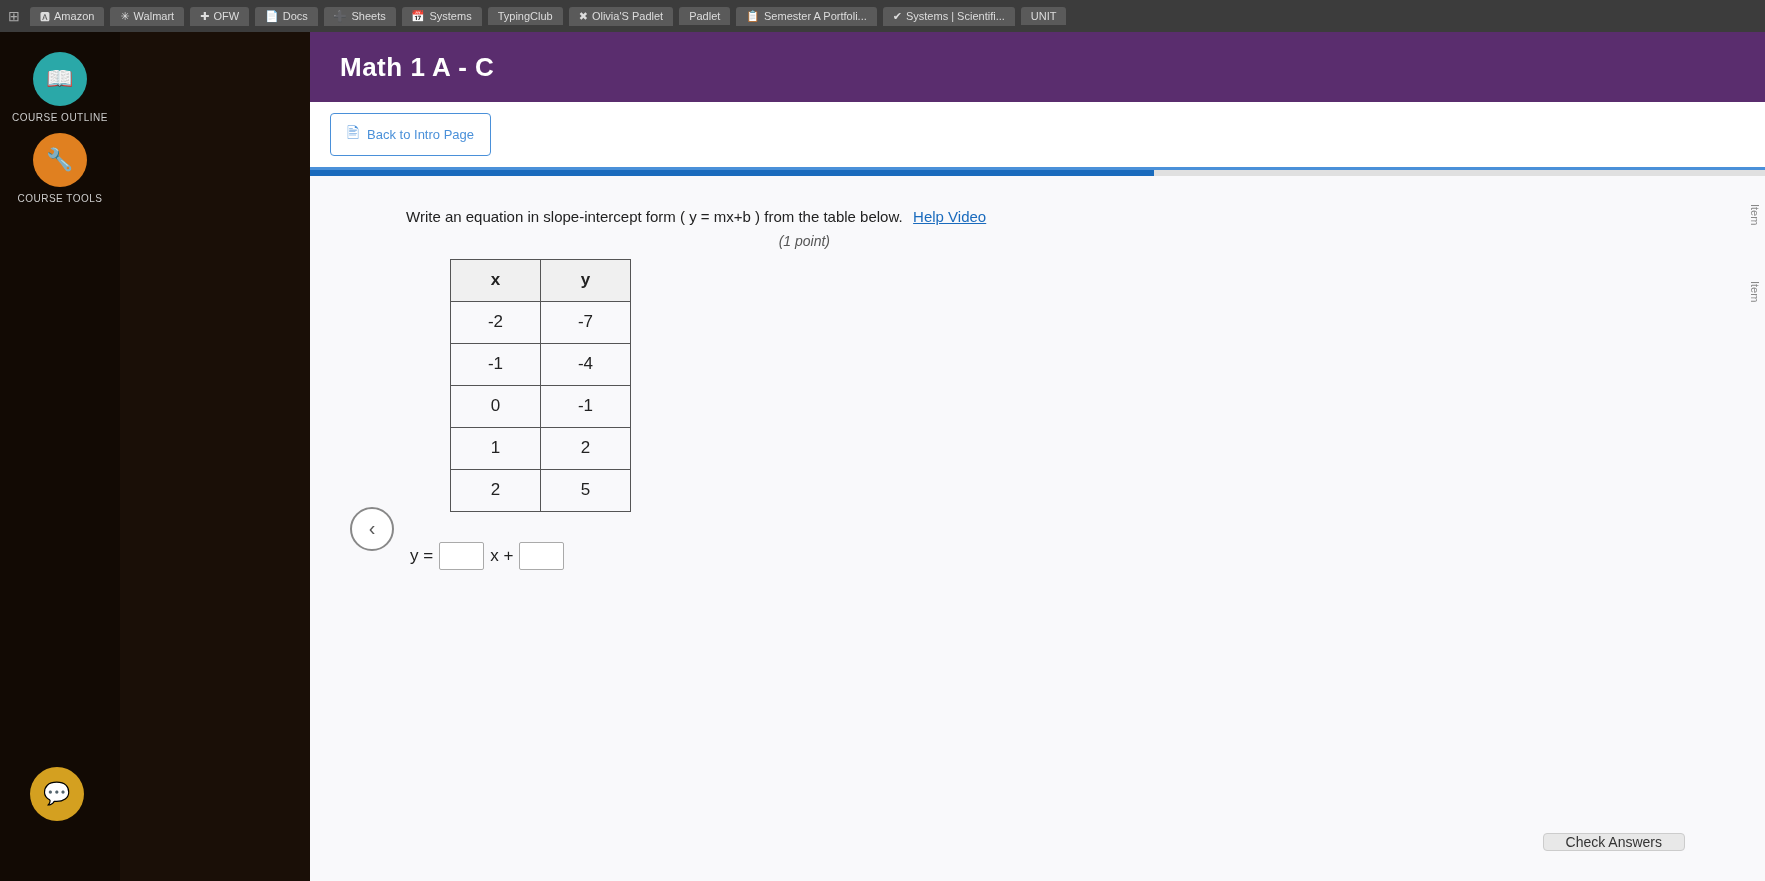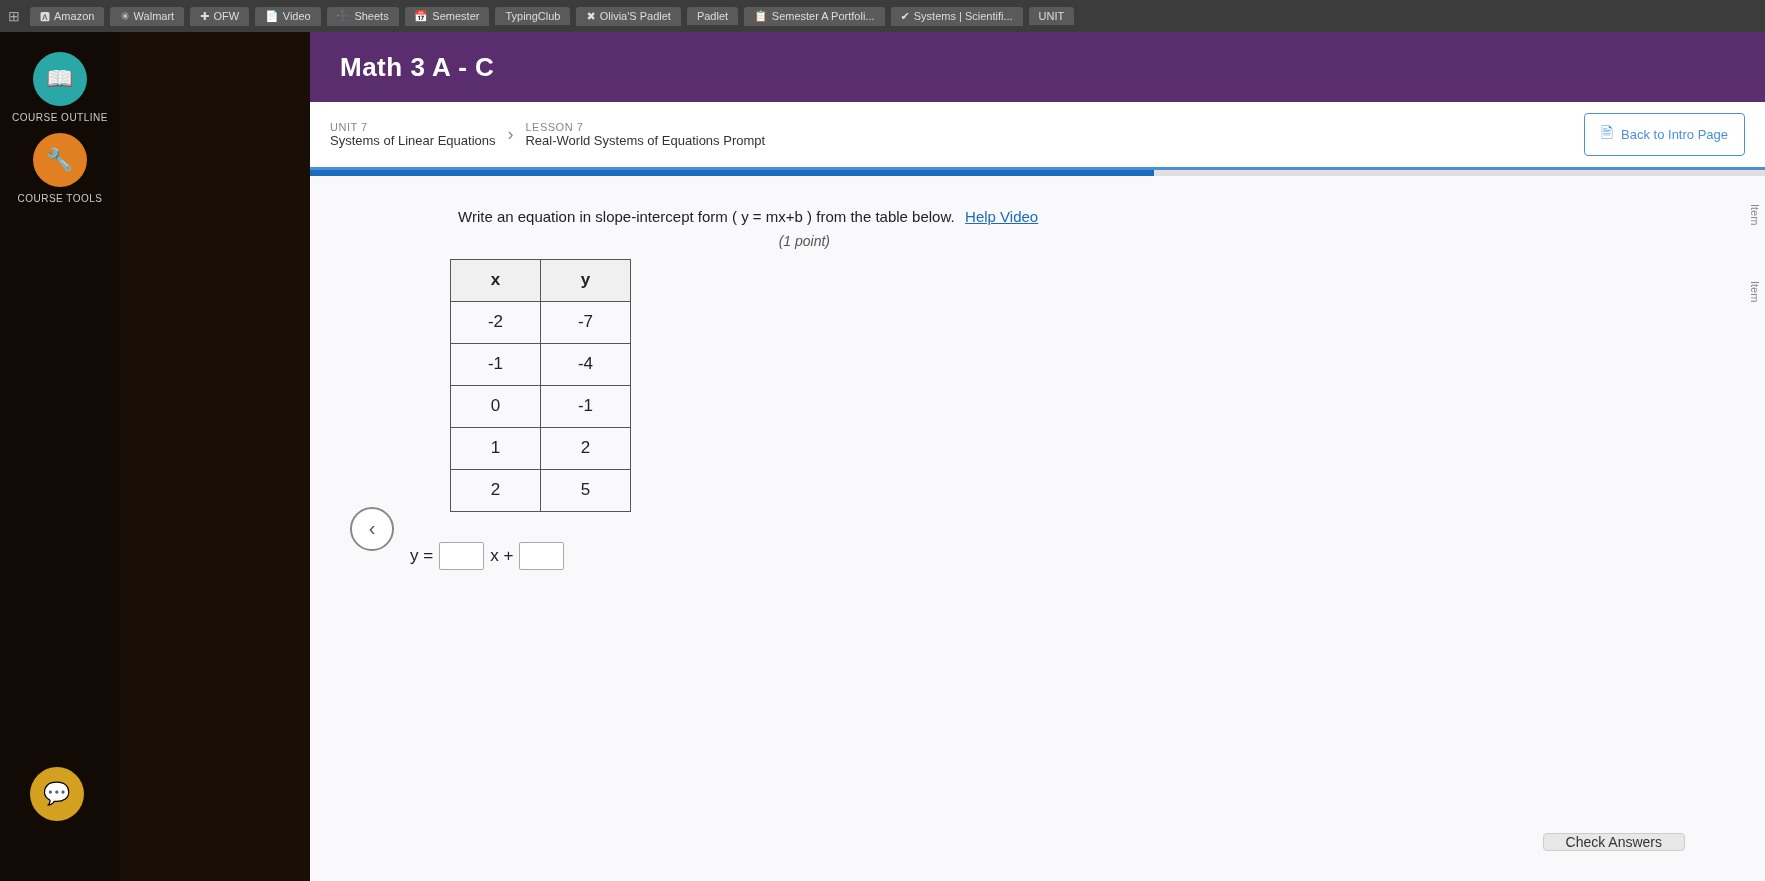--- a/index.html
+++ b/index.html
@@ -320,29 +320,29 @@
   <div class="browser-tab">
     <span>✳</span>
     <span>Walmart</span>
   </div>
   <div class="browser-tab">
     <span>✚</span>
     <span>OFW</span>
   </div>
   <div class="browser-tab">
     <span>📄</span>
-    <span>Video</span>
+    <span>Docs</span>
   </div>
   <div class="browser-tab">
     <span>➕</span>
     <span>Sheets</span>
   </div>
   <div class="browser-tab">
     <span>📅</span>
-    <span>Semester</span>
+    <span>Systems</span>
   </div>
   <div class="browser-tab">
     <span>TypingClub</span>
   </div>
   <div class="browser-tab">
     <span>✖</span>
     <span>Olivia'S Padlet</span>
   </div>
   <div class="browser-tab">
     <span>Padlet</span>
@@ -377,52 +377,41 @@
         <div class="sidebar-icon-item">
           <div class="sidebar-icon-circle yellow">💬</div>
         </div>
       </div>
     </div>
   </div>
 
   <div class="app-content">
 
     <div class="app-header">
-      <h1 class="app-title">Math 3 A - C</h1>
+      <h1 class="app-title">Math 1 A - C</h1>
     </div>
 
     <div class="nav-bar">
-      <div class="nav-breadcrumb">
-        <div class="nav-unit">
-          <span class="nav-label">UNIT 7</span>
-          <span class="nav-value">Systems of Linear Equations</span>
-        </div>
-        <span class="nav-chevron">›</span>
-        <div class="nav-unit">
-          <span class="nav-label">LESSON 7</span>
-          <span class="nav-value">Real-World Systems of Equations Prompt</span>
-        </div>
-      </div>
       <button class="back-to-intro-btn">
         <span class="back-icon">🖹</span>
         <span>Back to Intro Page</span>
       </button>
     </div>
 
     <div class="progress-bar-container">
       <div class="progress-bar-fill"></div>
     </div>
 
     <div class="main-content">
 
       <div class="content-area" style="position: relative;">
 
         <div class="nav-arrow-btn">‹</div>
 
-        <div style="margin-left: 108px; margin-bottom: 4px;">
+        <div style="margin-left: 56px; margin-bottom: 4px;">
           <span class="question-text">Write an equation in slope-intercept form ( y = mx+b ) from the table below.</span>
           <span style="margin-left: 6px;">
             <a class="help-video-link">Help Video</a>
           </span>
         </div>
 
         <div class="point-label" style="margin-left: 220px; margin-bottom: 10px;">(1 point)</div>
 
         <table class="xy-table">
           <thead>

